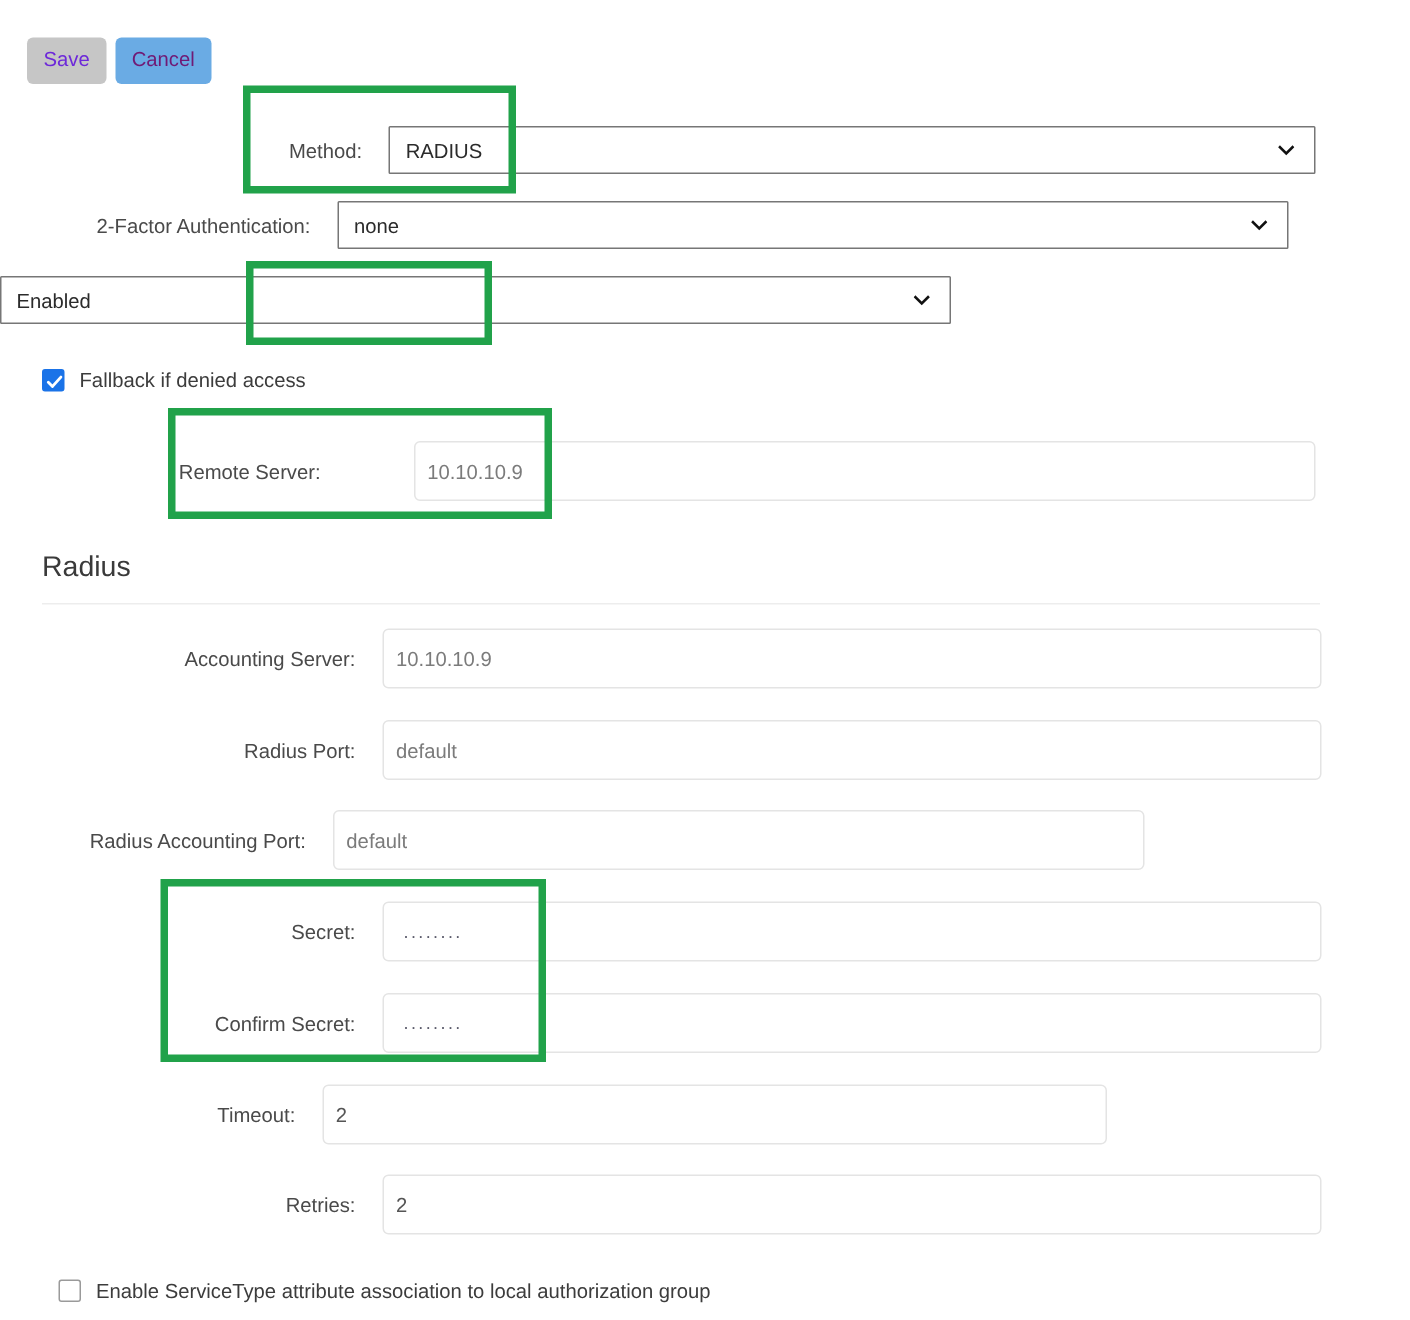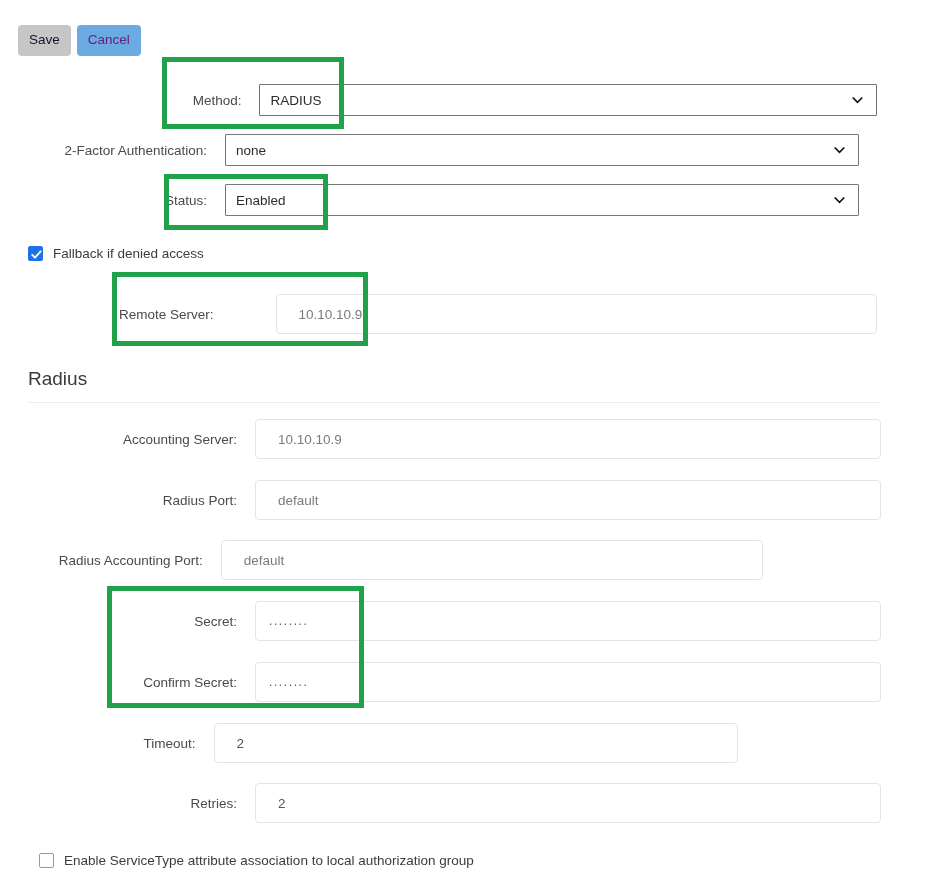--- a/index.html
+++ b/index.html
@@ -16,21 +16,21 @@
 
   
   .btn-bar { position: absolute; left: 18px; top: 25px; display: flex; gap: 6px; }
   .btn {
     border: none; border-radius: 4px;
     font-family: "Liberation Sans", sans-serif;
     font-size: 13.5px; line-height: 1;
     padding: 8px 11px 9px;
     cursor: pointer;
   }
-  .btn-save   { background: #c6c6c6; color: #0f172a; cursor: default; }
+  .btn-save   { background: #c6c6c6; color: #6d28d9; cursor: default; }
   .btn-cancel { background: #6aabe4; color: #701a75; }
 
   
   .row { position: absolute; display: flex; align-items: center; }
   .lbl {
     font-size: 13.5px; color: #4a4a4a;
     text-align: right; white-space: nowrap;
     padding-right: 18px;
   }
 
@@ -54,21 +54,21 @@
   }
   .sel .chev svg { display: block; }
 
   
   .inp {
     height: 40px;
     border: 1px solid #e4e4e4;
     border-radius: 4px;
     background: #ffffff;
     display: flex; align-items: center;
-    padding: 0 22px;
+    padding: 0 8px;
     font-size: 13.5px;
     color: #7b7b7b;
     cursor: text;
     overflow: hidden;
     white-space: nowrap;
   }
   .inp.filled { color: #555555; }
   .inp.pw {
     letter-spacing: 1.6px;
     font-size: 12px;
@@ -138,21 +138,20 @@
       <span>none</span>
       <span class="chev">
         <svg width="11" height="11" viewBox="0 0 11 11">
             <path d="M1.3 3.6 L5.5 7.8 L9.7 3.6" fill="none" stroke="#111" stroke-width="1.7" stroke-linecap="square"></path>
           </svg>
       </span>
     </div>
   </div>
 
   <div class="row" style="left:0; top:184px; width:877px;">
-    <div class="lbl" style="width:225px;">Status:</div>
     <div class="sel" style="width:634px;">
       <span>Enabled</span>
       <span class="chev">
         <svg width="11" height="11" viewBox="0 0 11 11">
             <path d="M1.3 3.6 L5.5 7.8 L9.7 3.6" fill="none" stroke="#111" stroke-width="1.7" stroke-linecap="square"></path>
           </svg>
       </span>
     </div>
   </div>
 

